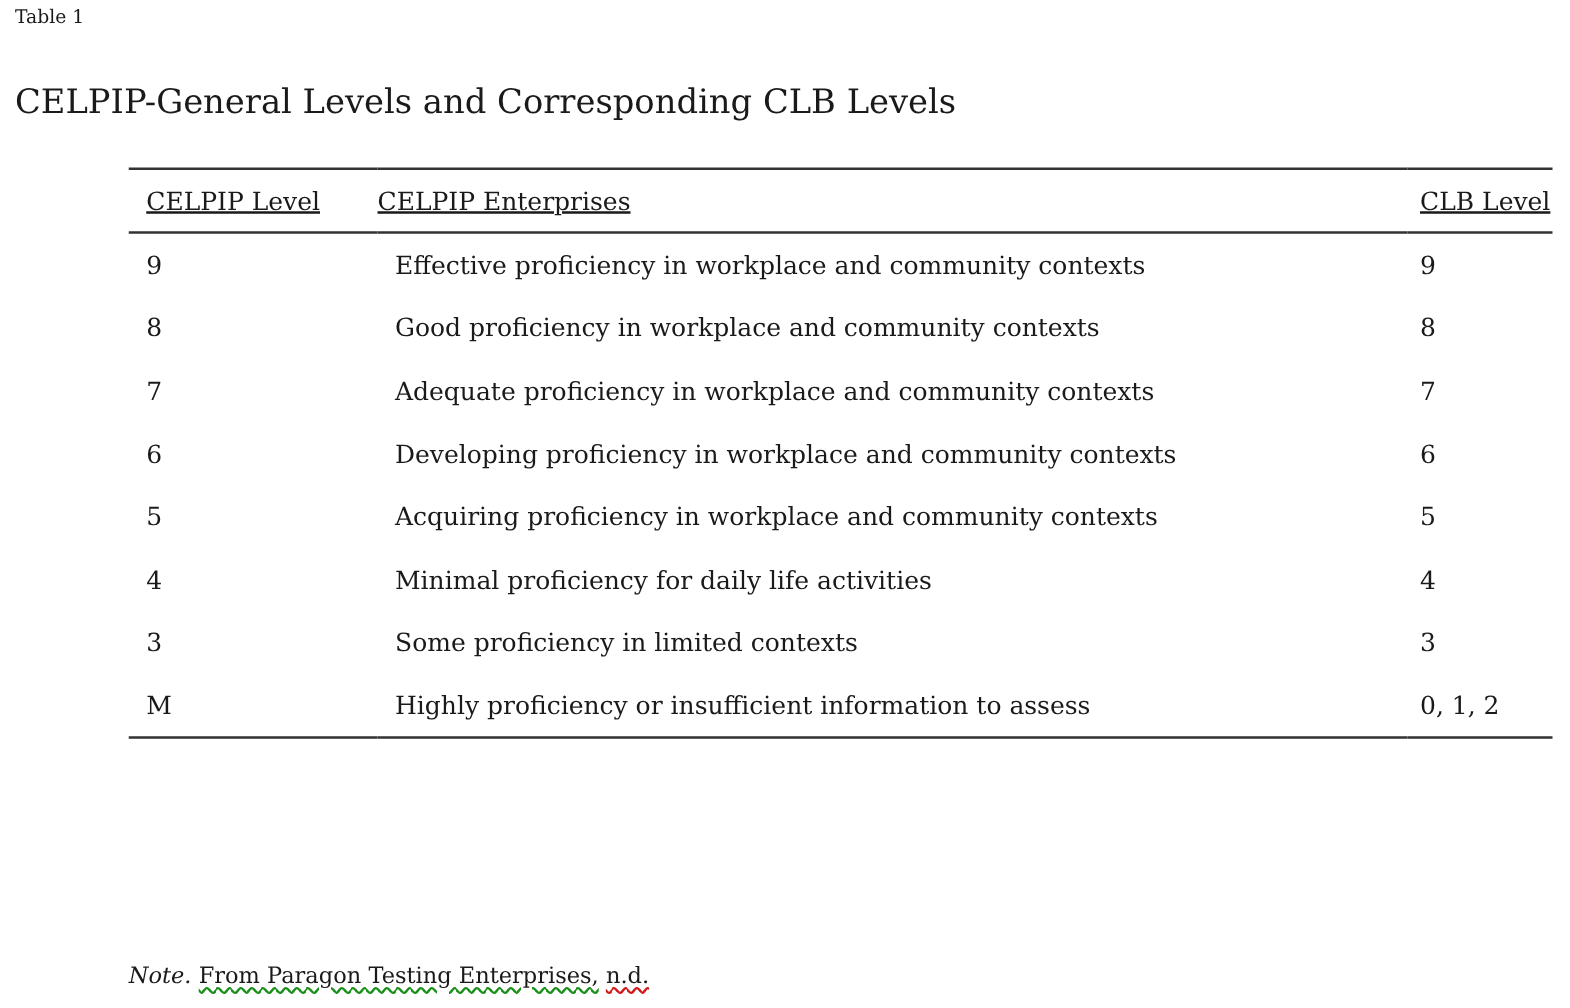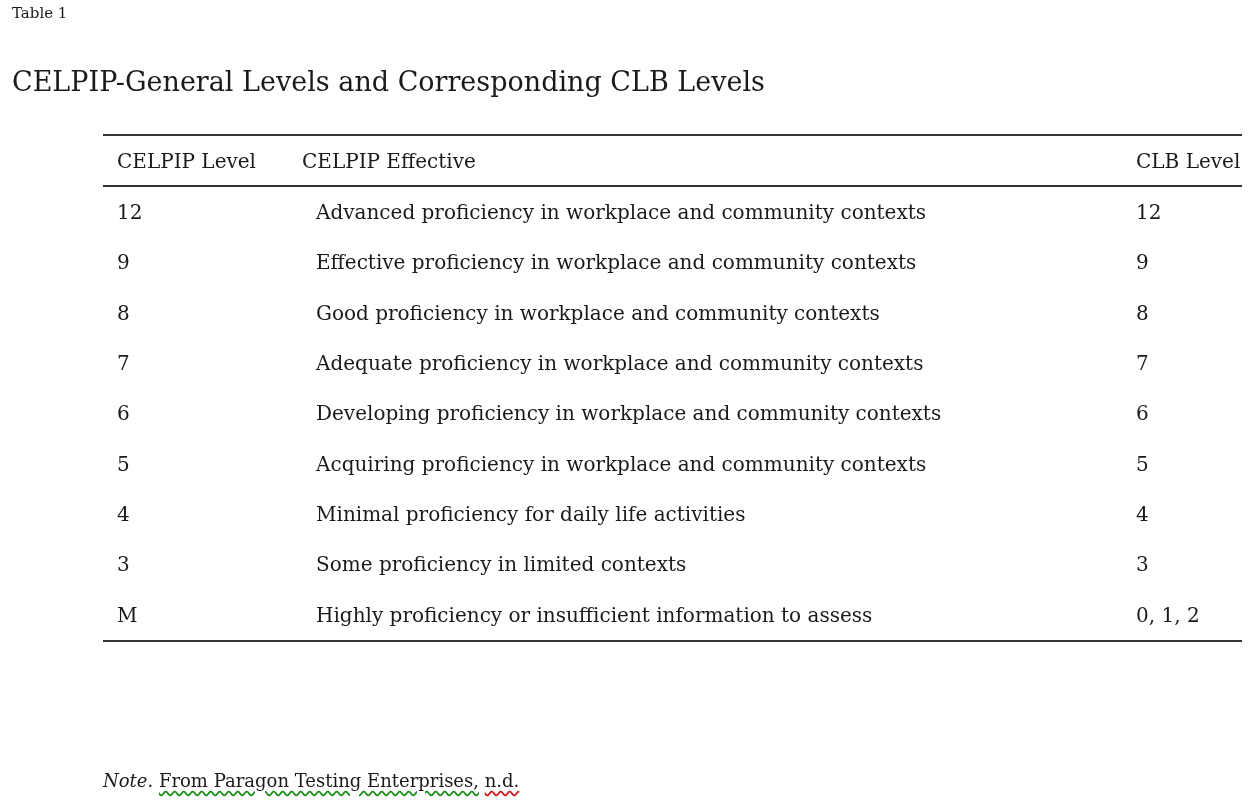--- a/index.html
+++ b/index.html
@@ -7,21 +7,21 @@
     width: 1256px; height: 806px; position: relative; overflow: hidden;
     font-family: "DejaVu Serif", "Liberation Serif", serif;
     color: #1a1a1a;
   }
   .caption-num { position: absolute; left: 12px; top: 4px; font-size: 15px; }
   .caption-title { position: absolute; left: 12px; top: 66px; font-size: 27px; }
   .tbl {
     position: absolute; left: 103px; top: 134px; width: 1139px;
     border-collapse: collapse; font-size: 20px;
   }
-  .tbl thead tr { border-top: 2px solid #333; border-bottom: 2px solid #333; }
+  .tbl thead tr { border-top: 2px solid #333; border-bottom: 2px solid #333; text-decoration: underline; }
   .tbl tbody tr:last-child { border-bottom: 2px solid #333; }
   .tbl th { font-weight: normal; text-align: left; height: 49px; padding: 0; }
   .tbl td { height: 50.3px; padding: 0; vertical-align: middle; }
   .c1 { width: 185px; padding-left: 14px !important; }
   .c2 { width: 810px; padding-left: 14px !important; }
   .c3 { padding-left: 10px !important; }
   th.c1 { padding-left: 14px !important; }
   th.c2 { padding-left: 0 !important; }
   .note {
     position: absolute; left: 103px; top: 770px; font-size: 18px;
@@ -33,30 +33,25 @@
 </head>
 <body>
 
 <div class="caption-num">Table 1</div>
 <div class="caption-title">CELPIP-General Levels and Corresponding CLB Levels</div>
 
 <table class="tbl">
   <thead>
     <tr>
       <th class="c1">CELPIP Level</th>
-      <th class="c2">CELPIP Effective</th>
+      <th class="c2">CELPIP Enterprises</th>
       <th class="c3">CLB Level</th>
     </tr>
   </thead>
   <tbody>
-    <tr>
-      <td class="c1">12</td>
-      <td class="c2">Advanced proficiency in workplace and community contexts</td>
-      <td class="c3">12</td>
-    </tr>
     <tr>
       <td class="c1">9</td>
       <td class="c2">Effective proficiency in workplace and community contexts</td>
       <td class="c3">9</td>
     </tr>
     <tr>
       <td class="c1">8</td>
       <td class="c2">Good proficiency in workplace and community contexts</td>
       <td class="c3">8</td>
     </tr>

